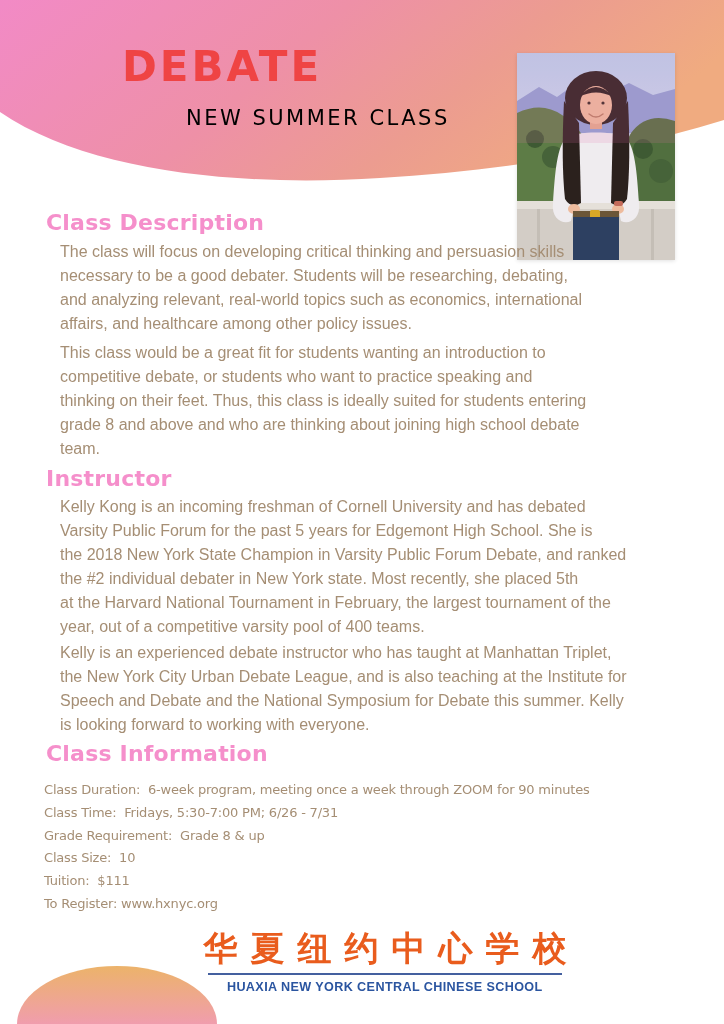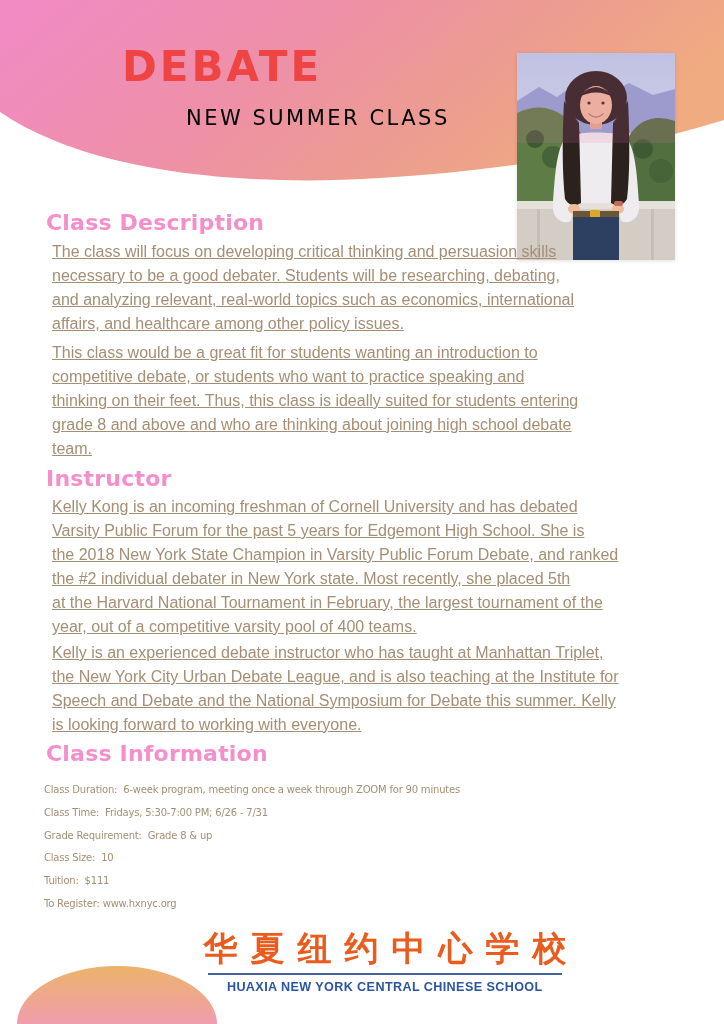--- a/index.html
+++ b/index.html
@@ -39,34 +39,33 @@
     position:absolute;left:44px;margin:2px;
     font-family:"DejaVu Sans",sans-serif;
     font-weight:bold;font-size:22px;
     color:var(--heading-pink,#f58fcb);
     line-height:1.1;letter-spacing:0.2px;
   }
   .h-description{top:209px;}
   .h-instructor{top:465px;}
   .h-information{top:740px;}
   .para{
-    position:absolute;left:52px;width:660px;margin:0;
+    position:absolute;left:60px;width:660px;margin:0;
     font-size:16px;line-height:24px;
     color:var(--body-text,#a58e74);
     white-space:pre-wrap;
-    text-decoration:underline;
   }
   .p-desc-1{top:240px;}
   .p-desc-2{top:341px;}
   .p-instr-1{top:495px;}
   .p-instr-2{top:641px;}
   .info-list{position:absolute;left:44px;top:779px;width:660px;margin:0;padding:0;list-style:none;}
   .info-item{
     font-family:"DejaVu Sans",sans-serif;
-    font-size:10px;line-height:22.8px;
+    font-size:13px;line-height:22.8px;
     color:var(--body-text,#a58e74);
     white-space:pre-wrap;letter-spacing:-0.2px;
   }
   .footer{
     position:absolute;top:929px;left:0;width:724px;
     display:flex;flex-direction:column;align-items:center;
     transform:translateX(23px);
   }
   .school-name-zh{
     font-family:Liberation Serif, serif;

